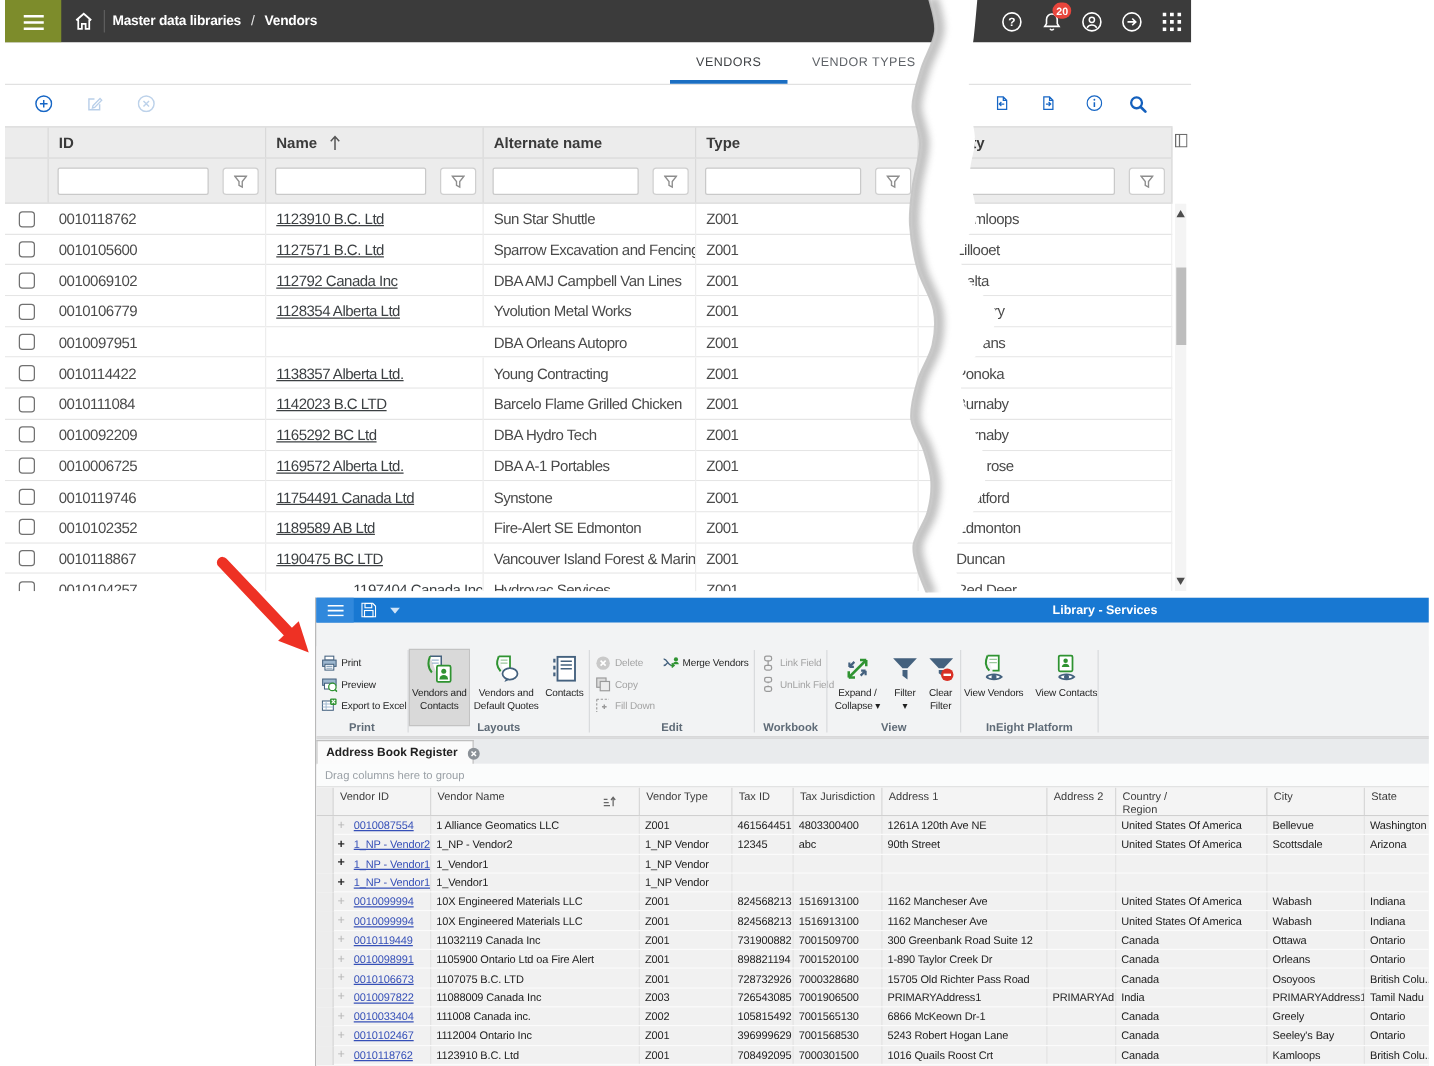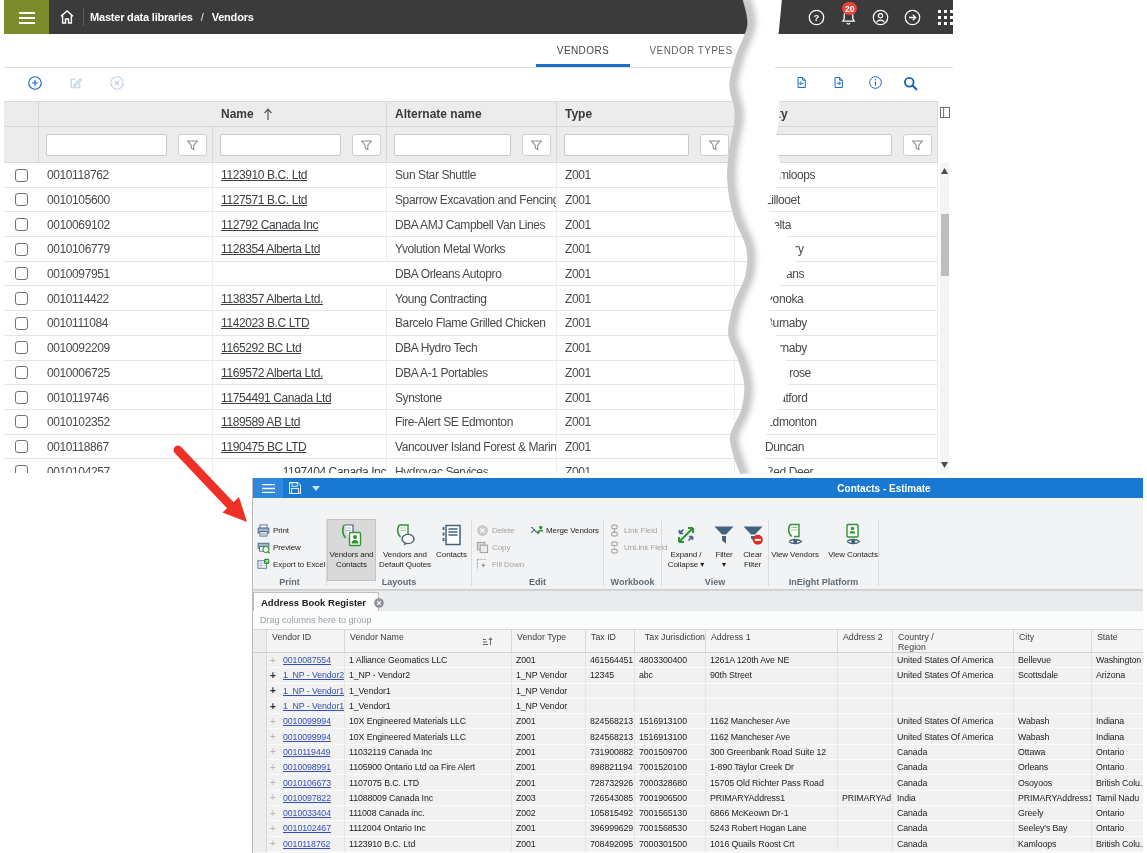--- a/index.html
+++ b/index.html
@@ -14,21 +14,21 @@
   #portal-topbar { left:0; top:0; width:949px; height:34px; background:#3b3b3b; }
   #hamburger-box { left:0; top:0; width:45px; height:34px; background:#7d8c2b; cursor:pointer; }
   #hamburger-box .bar { position:absolute; left:15px; width:16px; height:2px; background:#fff; }
   #home-btn { left:54px; top:8px; width:18px; height:18px; }
   #topbar-divider { left:79px; top:8px; width:1px; height:18px; background:#5d5d5d; }
   #breadcrumb { left:86px; top:0; height:34px; display:flex; align-items:center; color:#fff;
     font-size:11px; font-weight:600; letter-spacing:-0.2px; }
   #breadcrumb .sep { margin:0 8px; font-weight:400; color:#e8e8e8; }
   .topbar-icons { top:0; height:34px; display:flex; align-items:center; }
   .tb-ic { width:32px !important; }
-  .tb-ic { position:relative; width:34px; height:34px; display:flex; align-items:center; justify-content:flex-end; }
+  .tb-ic { position:relative; width:34px; height:34px; display:flex; align-items:center; justify-content:center; }
   #notif-badge { position:absolute; top:2px; left:17px; min-width:15px; height:13px; border-radius:7px;
     background:#e8453c; color:#fff; font-size:8.5px; font-weight:700; display:flex;
     align-items:center; justify-content:center; padding:0 3px; }
 
   #tabs-row { left:0; top:34px; width:949px; height:34px; background:#fff; border-bottom:1px solid #e1e1e1; }
   .portal-tab { position:absolute; top:0; width:94px; height:33px; display:flex; align-items:center;
     justify-content:center; font-size:10px; letter-spacing:.4px; color:#5f6368; cursor:pointer; white-space:nowrap; }
   #tab-vendors { left:532px; color:#404346; font-weight:500; }
   #tab-vendors .underline { position:absolute; left:0; bottom:0; width:94px; height:3px; background:#1b6ec2; }
   #tab-vendor-types { left:642px; width:90px; }
@@ -224,20 +224,23 @@
       <path d="M8.5 7.5 V12.5" stroke="#1666c5" stroke-width="1.6"></path>
     </svg>
     <svg class="tool-ic" style="left:899px;width:15px;height:15px" width="18" height="18" viewBox="0 0 18 18">
       <circle cx="7.5" cy="7.5" r="5.2" fill="none" stroke="#1460bd" stroke-width="2.2"></circle>
       <path d="M11.5 11.5 L16 16" stroke="#1460bd" stroke-width="2.6" stroke-linecap="round"></path>
     </svg>
   </div>
 
   <div id="vtable-head" class="abs">
       <div class="vcol vhead-label" style="left: 0px; width: 35px;"></div>
+      <div class="vcol vhead-label" style="left: 35px; width: 174px;">
+        <span>ID</span>
+      </div>
       <div class="vcol vhead-label" style="left: 209px; width: 174px;">
         <span>Name</span>
         <svg width="10" height="13" viewBox="0 0 10 13" style="margin-left:9px">
           <path d="M5 12 V1.5 M1.6 5 L5 1.2 L8.4 5" fill="none" stroke="#555" stroke-width="1.2"></path>
         </svg>
       </div>
       <div class="vcol vhead-label" style="left: 553px; width: 178px;">
         <span>Type</span>
       </div>
       <div class="vcol vhead-label" style="left: 383px; width: 170px;">
@@ -465,21 +468,21 @@
       </svg>
     </div>
     <svg id="est-save" class="abs" width="12" height="12" viewBox="0 0 12 12">
       <path d="M0.5 0.5 H9 L11.5 3 V11.5 H0.5 Z" fill="none" stroke="#fff"></path>
       <rect x="3" y="0.8" width="5.4" height="3.4" fill="none" stroke="#fff" stroke-width="0.9"></rect>
       <rect x="2.6" y="6.4" width="6.8" height="5" fill="none" stroke="#fff" stroke-width="0.9"></rect>
     </svg>
     <svg id="est-caret" class="abs" width="8" height="5" viewBox="0 0 8 5">
       <path d="M0 0 L4 5 L8 0 Z" fill="#cfe3f7"></path>
     </svg>
-    <div id="est-title" class="abs">Contacts - Estimate</div>
+    <div id="est-title" class="abs">Library - Services</div>
   </div>
 
 
   <div id="est-ribbon" class="abs">
 
     <div class="rgroup" style="left:0;width:73px">
       <div class="rsmall" style="left:4px;top:5px">
         <svg class="ric" viewBox="0 0 14 14">
           <rect x="3.2" y="1" width="7.6" height="3.4" fill="#fff" stroke="#44617e" stroke-width="0.9"></rect>
           <rect x="1.2" y="4.4" width="11.6" height="5.4" fill="#9db7cf" stroke="#44617e" stroke-width="0.9"></rect>
@@ -678,21 +681,21 @@
   <div id="est-grid" class="abs">
     <div id="egrid-head">
         <div class="ecol" style="left: 0px; width: 14px; background: rgb(237, 237, 237);"></div>
         <div class="ecol" style="left: 14px; width: 78px; white-space: pre-line;">Vendor ID</div>
         <div class="ecol" style="left: 92px; width: 167px; white-space: pre-line;">Vendor Name<svg width="11" height="10" viewBox="0 0 11 10" style="position:absolute;right:18px;top:6px">
             <path d="M1 8.5 H6 M1 6 H5 M1 3.5 H4" stroke="#666" stroke-width="1"></path>
             <path d="M8.5 9 V2 M6.8 4 L8.5 1.8 L10.2 4" fill="none" stroke="#666" stroke-width="1"></path>
           </svg></div>
         <div class="ecol" style="left: 259px; width: 74px; white-space: pre-line;">Vendor Type</div>
         <div class="ecol" style="left: 333px; width: 49px; white-space: pre-line;">Tax ID</div>
-        <div class="ecol" style="left: 382px; width: 71px; white-space: pre-line; text-align: right;">Tax Jurisdiction</div>
+        <div class="ecol" style="left: 382px; width: 71px; white-space: pre-line;">Tax Jurisdiction</div>
         <div class="ecol" style="left: 453px; width: 132px; white-space: pre-line;">Address 1</div>
         <div class="ecol" style="left: 585px; width: 55px; white-space: pre-line;">Address 2</div>
         <div class="ecol" style="left: 640px; width: 121px; white-space: pre-line;">Country /
 Region</div>
         <div class="ecol" style="left: 761px; width: 78px; white-space: pre-line;">City</div>
         <div class="ecol" style="left: 839px; width: 53px; white-space: pre-line;">State</div>
       </div>
     <div id="egrid-body" style="position:absolute;left:0;top:23px;width:890px;">
         <div class="erow">
           <div class="eind"></div>

